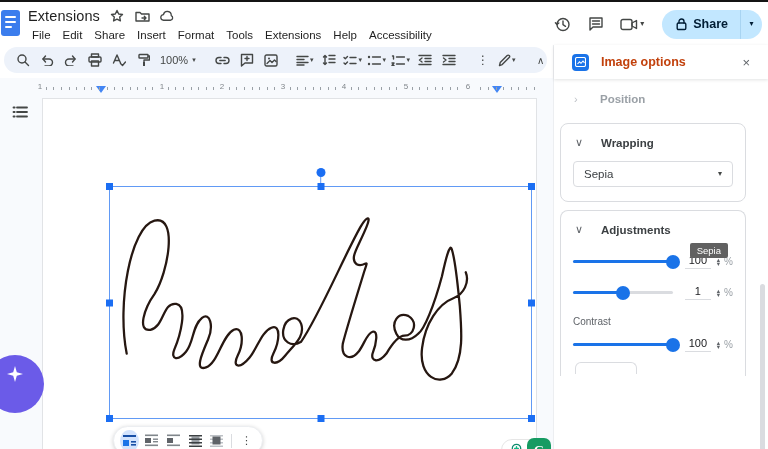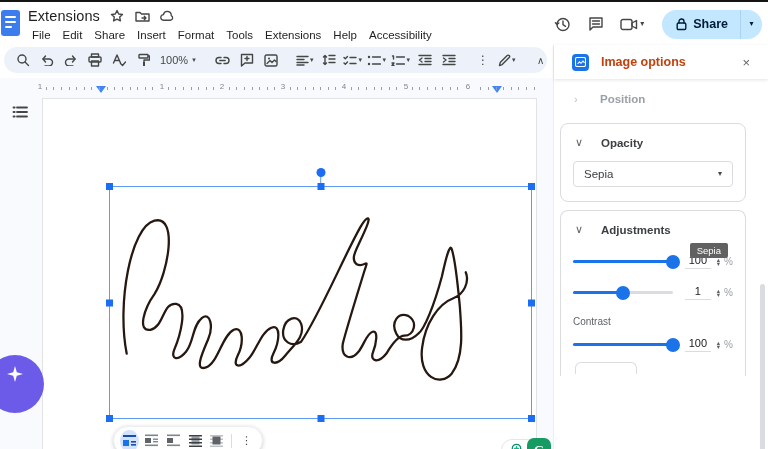--- a/index.html
+++ b/index.html
@@ -475,21 +475,21 @@
     <div class="panel-body">
 
       <div class="sec-row disabled">
         <span class="chev">›</span>
         <span class="lbl">Position</span>
       </div>
 
       <div class="card">
         <div class="sec-row">
           <span class="chev">∨</span>
-          <span class="lbl">Opacity</span>
+          <span class="lbl">Wrapping</span>
         </div>
         <div class="dropdown">
           <span class="dval">Sepia</span>
           <span class="caret">▾</span>
         </div>
       </div>
 
       <div class="tooltip">Sepia</div>
 
       <div class="card" style="padding-bottom:2px;border-bottom:none;border-radius:8px 8px 0 0;margin-bottom:0">

